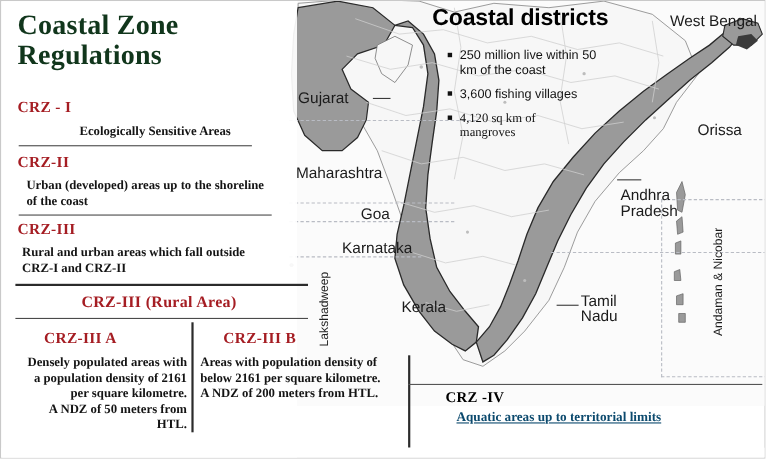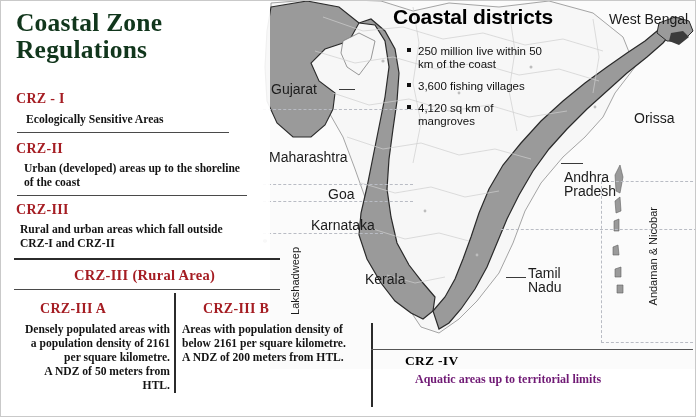--- a/index.html
+++ b/index.html
@@ -55,21 +55,21 @@
   .vrule{position:absolute;background:#2b2b2b;width:2px;}
   #crz4-vline{position:absolute;left:370px;top:322px;width:2px;height:84px;background:#2b2b2b;}
   #crz4-hline{position:absolute;left:370px;top:348px;width:322px;height:1px;background:#555;}
   #crz4-head{
     position:absolute;left:404px;top:352px;
     font-family:"Liberation Serif",serif;font-weight:bold;color:#000000;
     font-size:13.5px;letter-spacing:.3px;
   }
   #crz4-body{
     position:absolute;left:414px;top:371px;
-    font-family:"Liberation Serif",serif;font-weight:bold;color:#701a75;font-size:12px;
+    font-family:"Liberation Serif",serif;font-weight:bold;color:#0c4a6e;font-size:12px;text-decoration:underline;
   }
   #bottom-strip{position:absolute;left:0;top:406px;width:696px;height:11px;background:#fff;}
 </style>
 </head>
 <body>
 
 <div id="frame">
 
   <div id="map-layer">
 
@@ -157,21 +157,21 @@
         <span class="bullet"></span>
         <span style="white-space: pre-line;">250 million live within 50
 km of the coast</span>
       </div>
       <div class="fact">
         <span class="bullet"></span>
         <span>3,600 fishing villages</span>
       </div>
       <div class="fact">
         <span class="bullet"></span>
-        <span style="white-space: pre-line;">4,120 sq km of
+        <span style="white-space: pre-line; font-family: Liberation Serif, serif;">4,120 sq km of
 mangroves</span>
       </div>
     </div>
 
     <div class="map-label" style="left:270px;top:82px;">Gujarat</div>
     <div class="leader" style="left:338px;top:88px;width:16px;"></div>
     <div class="map-label" style="left:268px;top:150px;">Maharashtra</div>
     <div class="map-label" style="left:327px;top:187px;">Goa</div>
     <div class="map-label" style="left:310px;top:218px;">Karnataka</div>
     <div class="map-label" style="left:364px;top:272px;">Kerala</div>
@@ -186,21 +186,21 @@
     <div class="map-label vert" style="left:288px;top:246px;">Lakshadweep</div>
     <div class="map-label vert" style="left:646px;top:206px;">Andaman &amp; Nicobar</div>
   </div>
 
   <div id="left-panel">
 
     <div id="title" style="white-space: pre-line;">Coastal Zone
 Regulations</div>
 
     <div class="crz-head" style="left:14px;top:90px;">CRZ - I</div>
-    <div class="crz-body" style="left:24px;top:112px;width:230px;">Ecologically Sensitive Areas</div>
+    <div class="crz-body" style="left:24px;top:112px;width:230px;text-align:center;">Ecologically Sensitive Areas</div>
     <div class="rule" style="left:15px;top:131px;width:212px;"></div>
 
     <div class="crz-head" style="left:14px;top:140px;">CRZ-II</div>
     <div class="crz-body" style="left: 22px; top: 161px; width: 236px; white-space: pre-line;">Urban (developed) areas up to the shoreline
 of the coast</div>
     <div class="rule" style="left:15px;top:194px;width:230px;"></div>
 
     <div class="crz-head" style="left:14px;top:201px;">CRZ-III</div>
     <div class="crz-body" style="left: 18px; top: 222px; width: 244px; white-space: pre-line;">Rural and urban areas which fall outside
 CRZ-I and CRZ-II</div>

